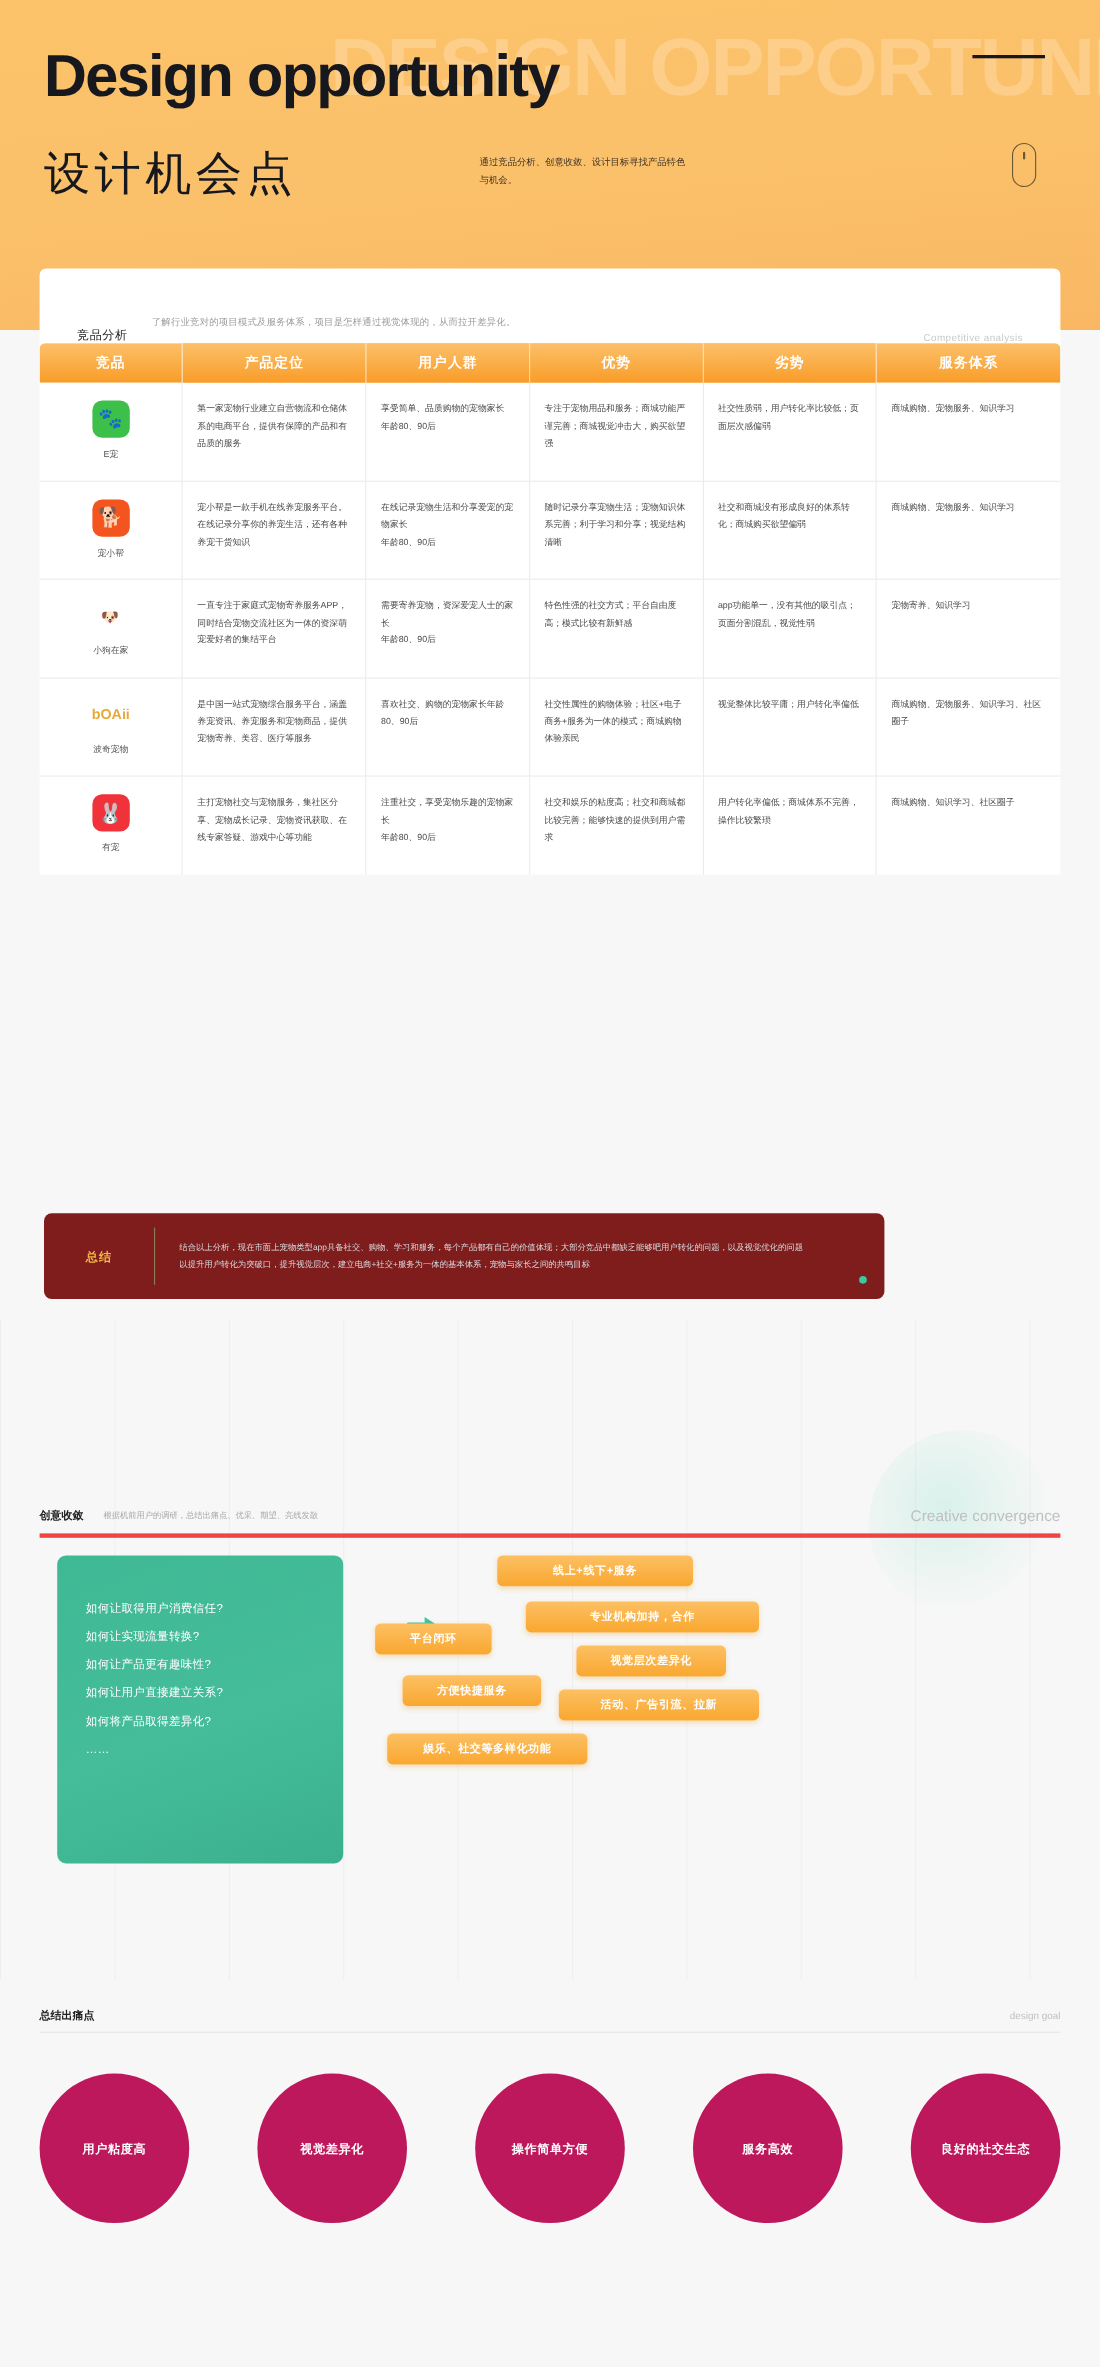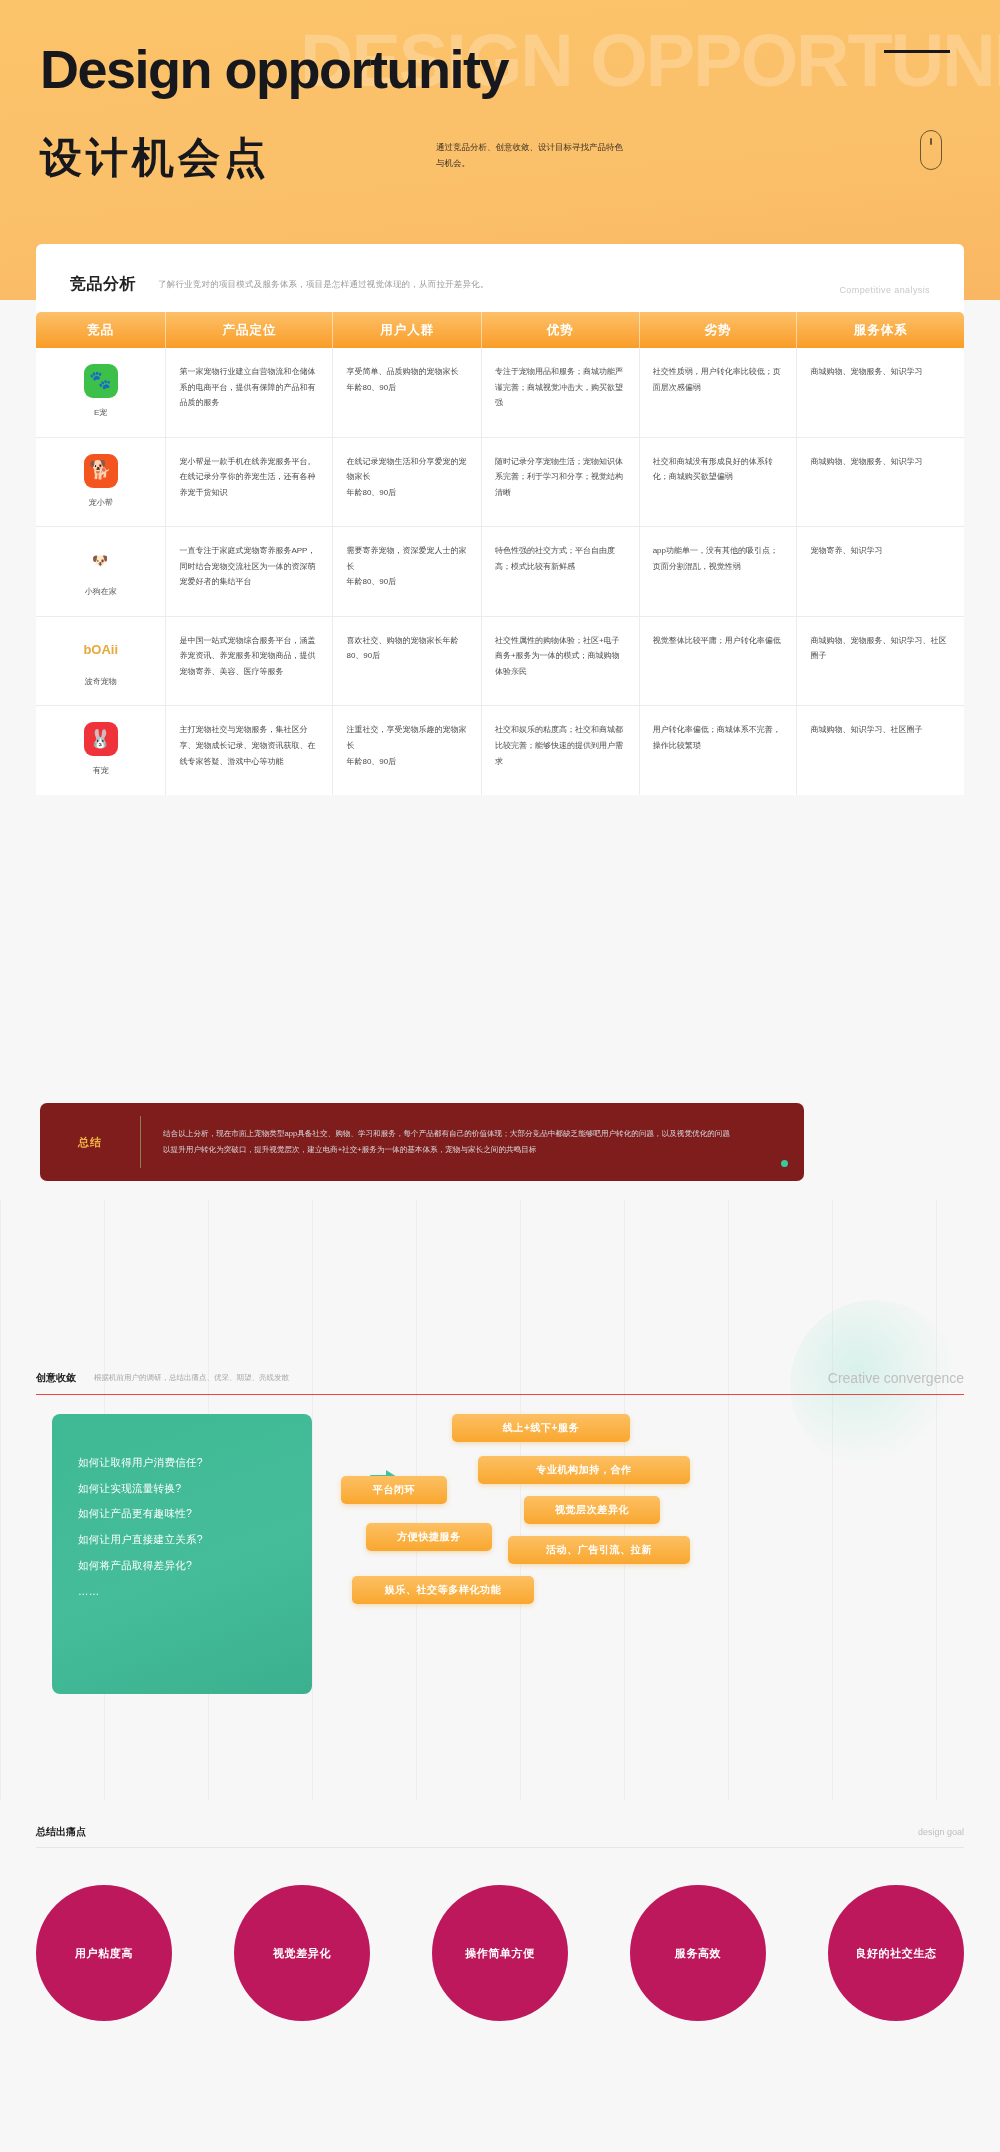--- a/index.html
+++ b/index.html
@@ -28,21 +28,21 @@
     pointer-events:none;
   }
   .hero-en {
     position:absolute; left:40px; top:38px;
     font-size:54px; font-weight:bold;
     color:#16181d; letter-spacing:-1.5px;
     white-space:nowrap;
   }
   .hero-cn {
     position:absolute; left:40px; top:130px;
-    font-size:42px; font-weight:bold;
+    font-size:42px; font-weight:normal;
     color:#16181d; letter-spacing:4px;
   }
   .hero-rule {
     position:absolute; right:50px; top:50px;
     width:66px; height:3px; background:#16181d;
   }
   .hero-desc {
     position:absolute; left:436px; top:140px;
     width:190px;
     font-size:8.5px; line-height:1.85;
@@ -67,21 +67,21 @@
     width:928px; min-height:70px;
     background:#fff;
     border-radius:6px 6px 0 0;
   }
   .sec-head {
     display:flex; align-items:center;
     padding:30px 34px 0 34px;
     position:relative;
   }
   .sec-head .cn {
-    font-size:16px; font-weight:bold; color:#222; letter-spacing:.5px;
+    font-size:11px; font-weight:normal; color:#222; letter-spacing:.5px;margin-top:23px;
   }
   .sec-head .sub {
     font-size:8.5px; color:#9b9b9b; margin-left:22px; letter-spacing:.2px;
   }
   .sec-head .en {
     position:absolute; right:34px; bottom:0;
     font-size:9px; color:#c9c9c9; letter-spacing:.4px;
   }
 
   
@@ -151,21 +151,21 @@
     position:absolute; right:40px; top:1300px;
     width:170px; height:170px; border-radius:50%;
     background:radial-gradient(circle at 40% 40%, rgba(110,220,190,.22), rgba(110,220,190,0) 68%);
     pointer-events:none;
   }
 
   
   .sec-head2 {
     position:absolute; left:36px; top:1370px; width:928px;
     display:flex; align-items:center; padding-bottom:8px;
-    border-bottom:1px solid #ef4444;
+    border-bottom:4px solid #ef4444;
   }
   .sec-head2 .cn { font-size:10px; font-weight:bold; color:#222; }
   .sec-head2 .sub { font-size:7.5px; color:#a6a6a6; margin-left:18px; }
   .sec-head2 .en { margin-left:auto; font-size:14px; color:#bfbfbf; }
 
   .qbox {
     position:absolute; left:52px; top:1414px;
     width:260px; height:280px;
     background:linear-gradient(160deg,#3fb894,#45bd9a 55%,#3bb08e);
     border-radius:8px;

